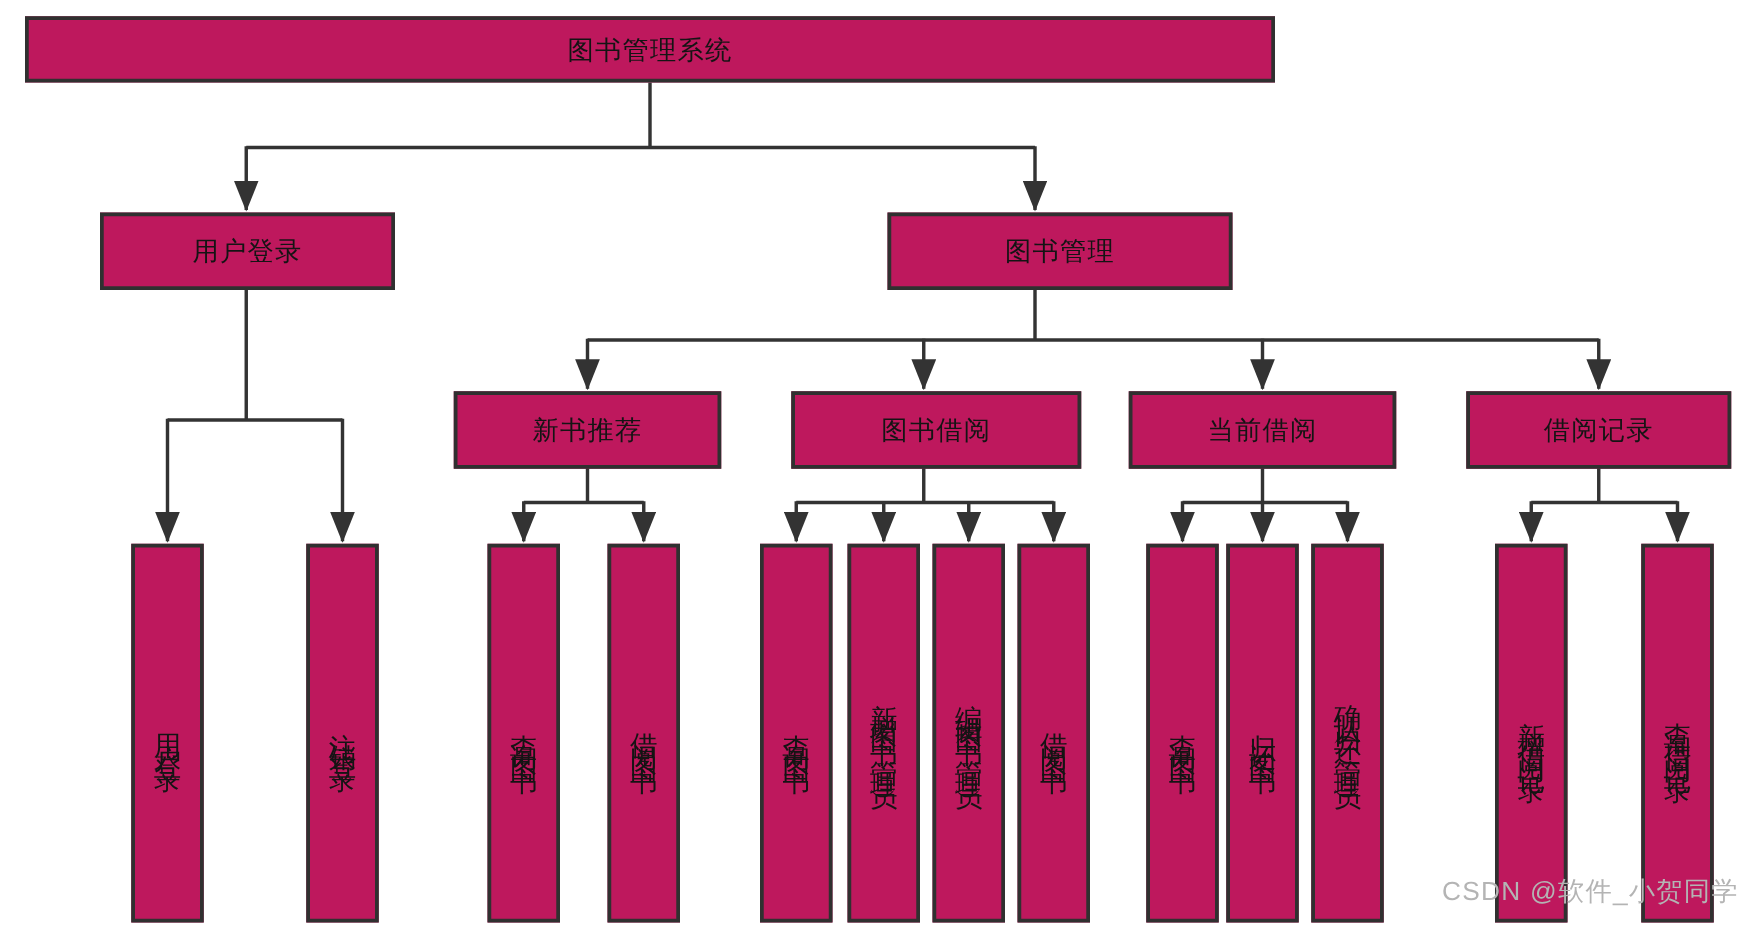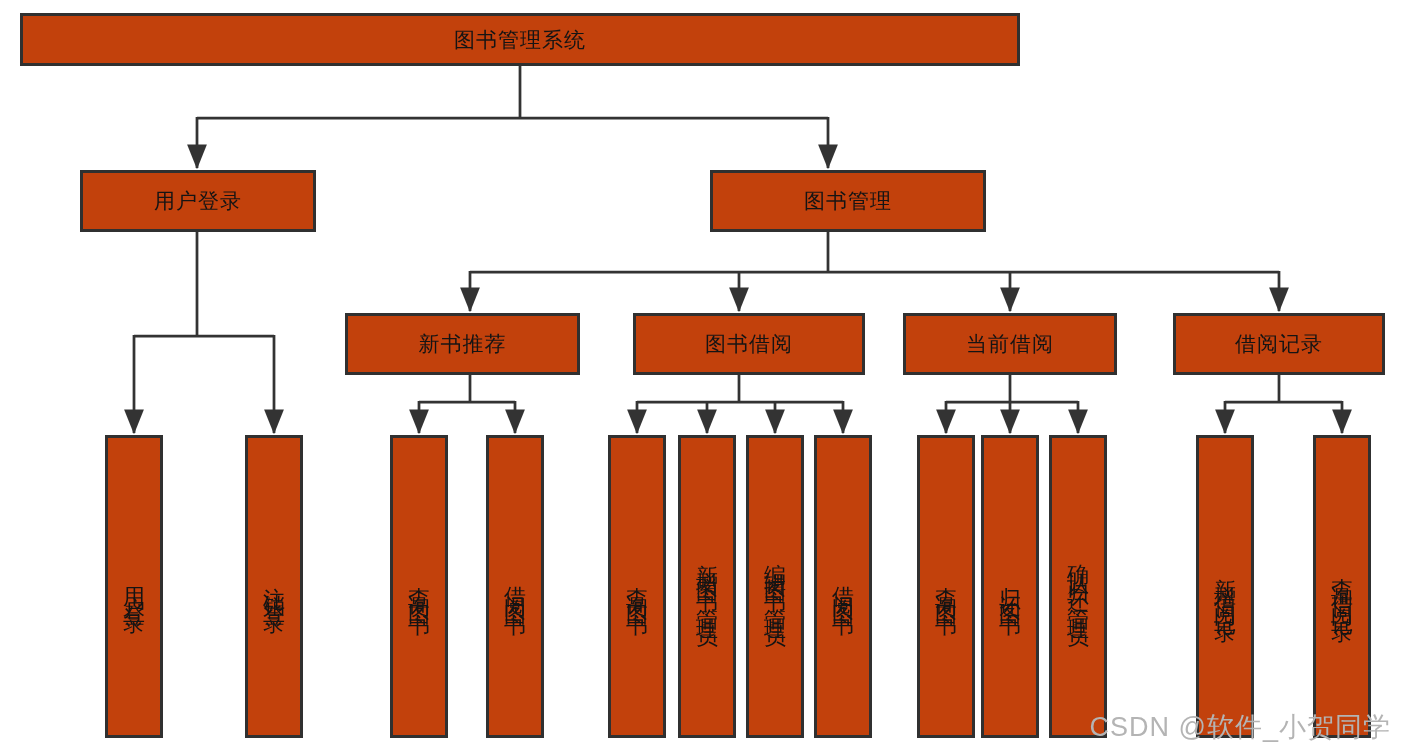--- a/index.html
+++ b/index.html
@@ -18,21 +18,21 @@
   .wires {
     position: absolute;
     left: 0; top: 0;
     width: 1405px; height: 747px;
     pointer-events: none;
   }
   .node {
     position: absolute;
     box-sizing: border-box;
     border: 3px solid #303030;
-    background: #c2410c;
+    background: #be185d;
     display: flex;
     align-items: center;
     justify-content: center;
     color: #141414;
     z-index: 2;
   }
   .hbox {
     font-size: 21px;
     letter-spacing: 1px;
     white-space: nowrap;
@@ -44,22 +44,22 @@
   }
   .vbox .vtext {
     writing-mode: vertical-rl;
     text-orientation: mixed;
     letter-spacing: 9px;
     line-height: 1;
   }
   .watermark {
     position: absolute;
     right: 14px;
-    bottom: 2px;
-    font-size: 27px;
+    bottom: 20px;
+    font-size: 21px;
     color: #b4b4b4;
     letter-spacing: 1px;
     z-index: 3;
     white-space: nowrap;
     margin-top: 28px;
   }
 </style>
 </head>
 <body>
 
@@ -119,21 +119,21 @@
     <span>图书管理系统</span>
   </div>
 
   <div class="node hbox" style="left:80px; top:170px; width:236px; height:62px;">
     <span>用户登录</span>
   </div>
   <div class="node hbox" style="left:710px; top:170px; width:276px; height:62px;">
     <span>图书管理</span>
   </div>
 
-  <div class="node hbox" style="left:345px; top:313px; width:235px; height:62px;">
+  <div class="node hbox" style="left:363px; top:313px; width:214px; height:62px;">
     <span>新书推荐</span>
   </div>
   <div class="node hbox" style="left:633px; top:313px; width:232px; height:62px;">
     <span>图书借阅</span>
   </div>
   <div class="node hbox" style="left:903px; top:313px; width:214px; height:62px;">
     <span>当前借阅</span>
   </div>
   <div class="node hbox" style="left:1173px; top:313px; width:212px; height:62px;">
     <span>借阅记录</span>

